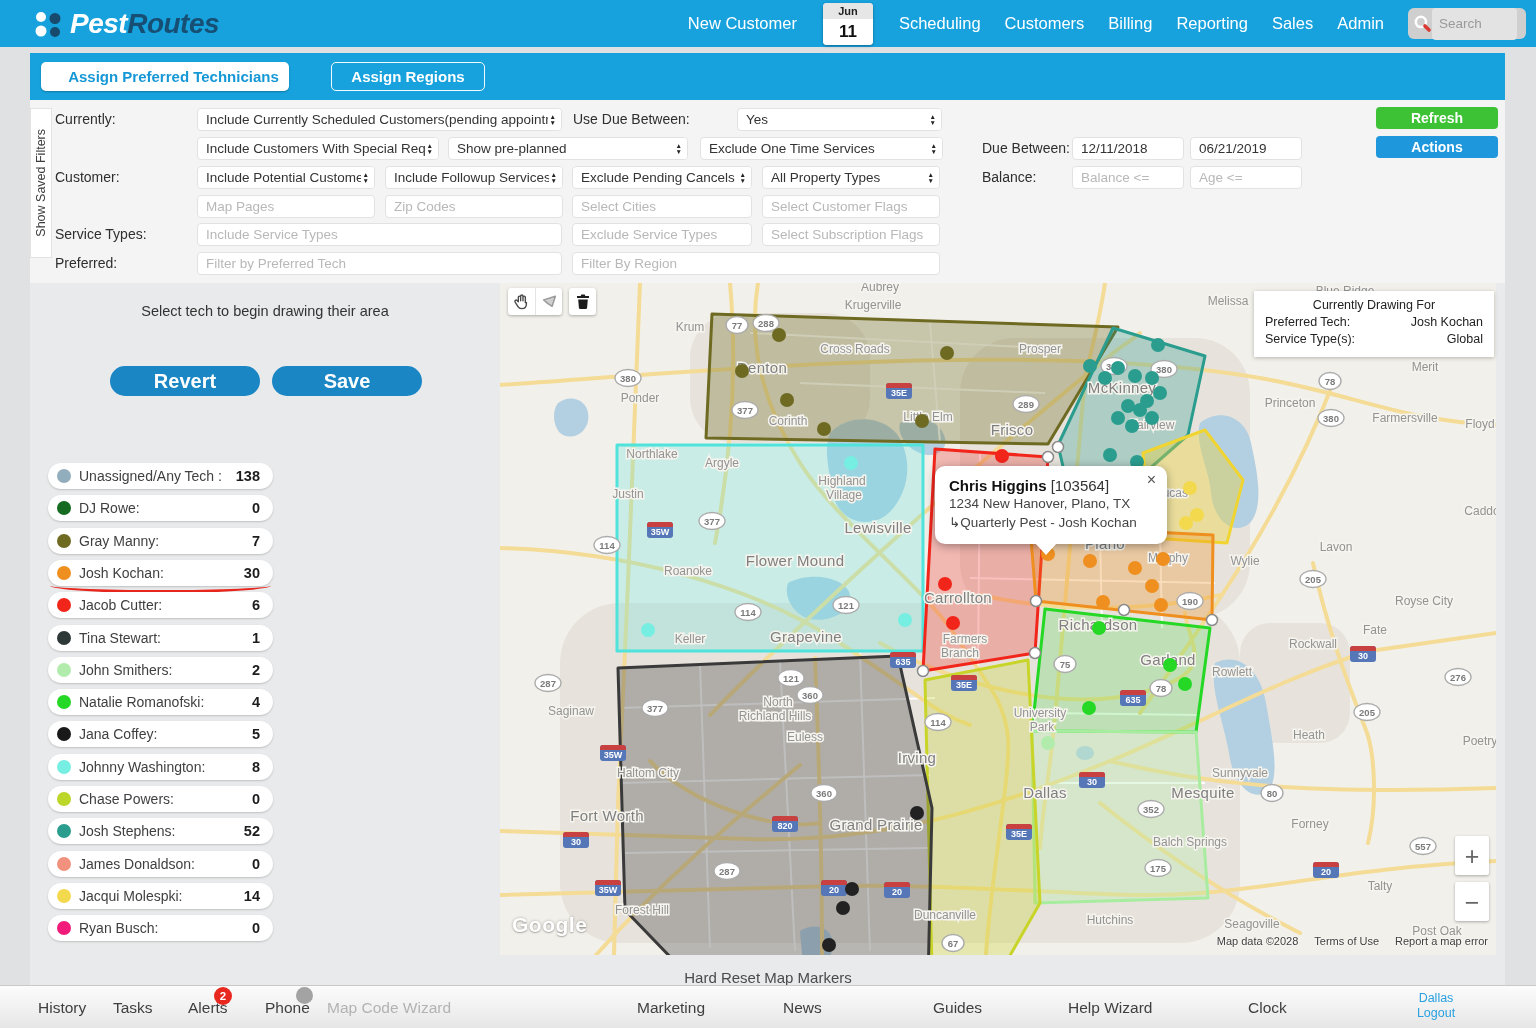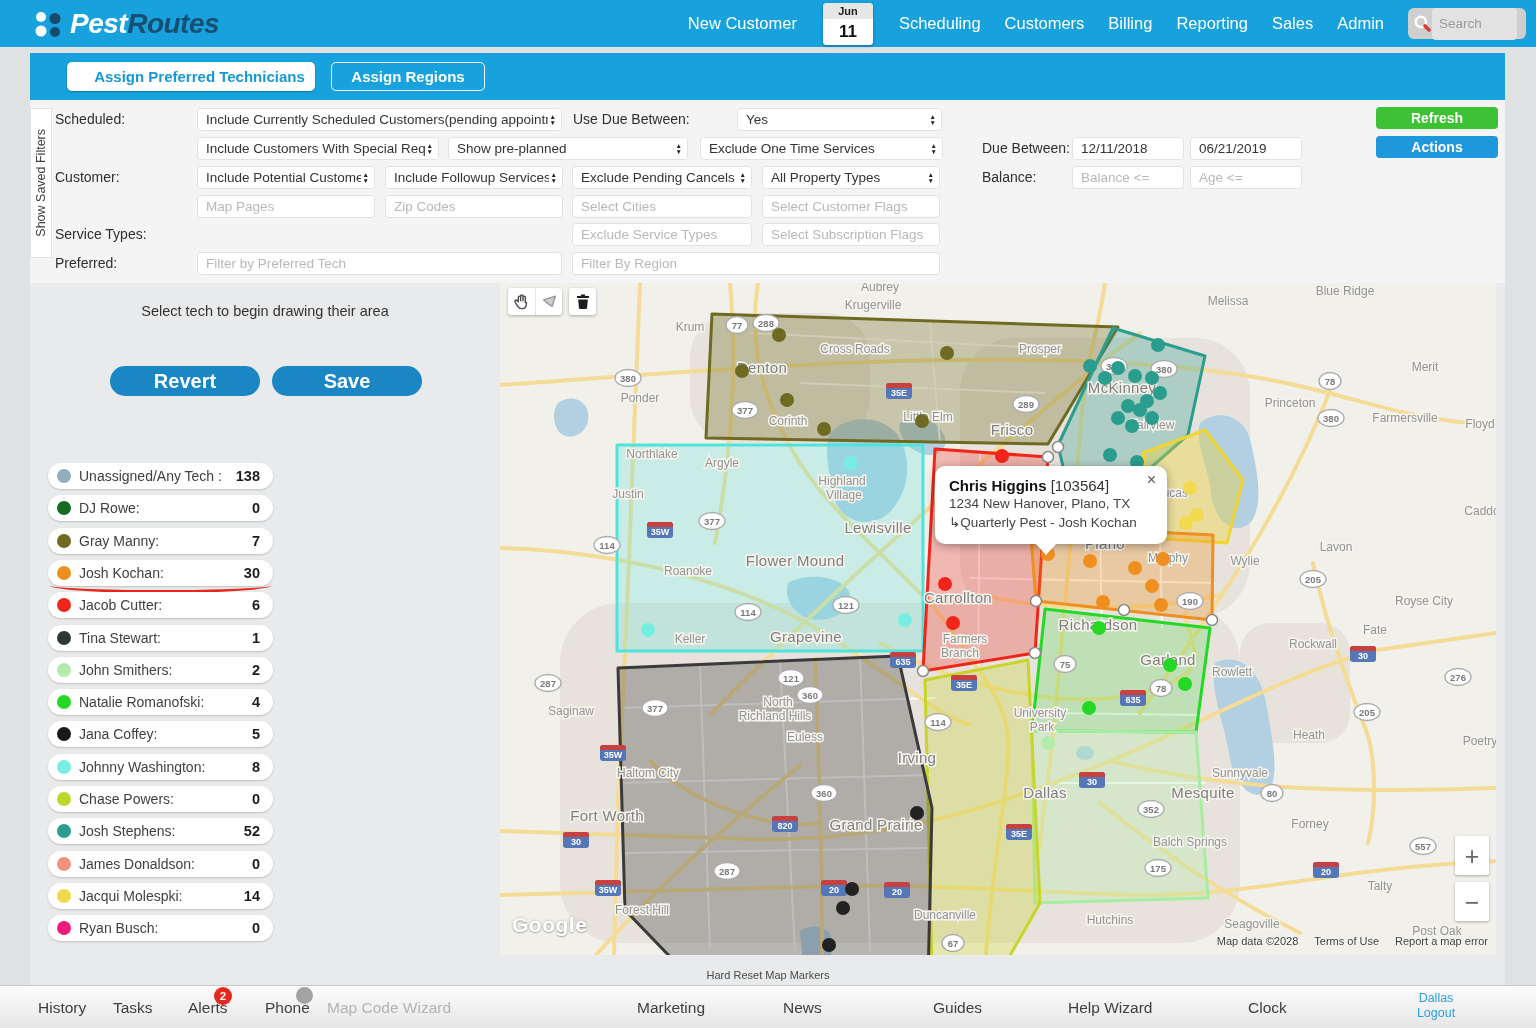--- a/index.html
+++ b/index.html
@@ -18,21 +18,21 @@
     box-shadow:0 1px 3px rgba(0,0,0,.35); margin:0 2px; cursor:pointer; }
   .dw-m { background:#e6e6e6; font-size:11px; font-weight:bold; color:#222; height:16px; line-height:16px; }
   .dw-d { font-size:17px; font-weight:bold; color:#111; height:26px; line-height:25px; background:#fff; }
   .search-box { width:118px; height:31px; background:#cfcfcf; border-radius:6px; display:flex; align-items:center; padding:0 4px 0 5px; }
   .search-input { width:85px; height:23px; border:0; border-radius:4px; background:#e3e3e3; font-size:13.5px; padding:16px 7px; color:#333; outline:none; }
   .search-input::placeholder { color:#9a9a9a; }
 
   
   .tab-band { position:absolute; left:30px; top:53px; width:1475px; height:47px; background:#17a2dd; }
   .tab-btn { position:absolute; top:9px; height:29px; border-radius:5px; font-size:15px; font-weight:bold; cursor:pointer; }
-  .tab-active { left:37px; width:248px; background:#ffffff; border:0; color:#1798d6; box-shadow:0 1px 2px rgba(0,0,0,.25);padding-left:17px; }
+  .tab-active { left:11px; width:248px; background:#ffffff; border:0; color:#1798d6; box-shadow:0 1px 2px rgba(0,0,0,.25);padding-left:17px; }
   .tab-inactive { left:301px; width:154px; background:transparent; border:1.5px solid rgba(255,255,255,.95); color:#ffffff; }
 
   
   .filter-panel { position:absolute; left:30px; top:100px; width:1475px; height:183px; background:#f4f4f4; }
   .saved-tab { position:absolute; left:0; top:8px; width:22px; height:150px; background:#ffffff; border:1px solid #e3e3e3;
     display:flex; align-items:center; justify-content:center; cursor:pointer; }
   .saved-tab span { writing-mode:vertical-rl; transform:rotate(180deg); font-size:12.5px; color:#3d3d3d; white-space:nowrap; }
   .f-lab { position:absolute; font-size:14px; color:#2e2e2e; }
   .f-input, .sel { position:absolute; height:23px; background:#fff; border:1px solid #e2e2e2; border-radius:4px;
     font-size:13.5px; color:#333; }
@@ -85,21 +85,21 @@
   .popup-line { font-size:13.5px; color:#444; line-height:19px; }
   .zoom-ctl { position:absolute; left:955px; top:553px; display:flex; flex-direction:column; gap:7px; }
   .zoom-btn { width:34px; height:39px; background:#fff; border:0; border-radius:2px; box-shadow:0 1px 3px rgba(0,0,0,.3);
     font-size:25px; color:#666; cursor:pointer; line-height:36px; }
   .google-logo { position:absolute; left:12px; top:630px; font-size:21px; font-weight:bold; color:#fff; letter-spacing:.5px;
     text-shadow:0 0 3px rgba(0,0,0,.3), 0 1px 1px rgba(0,0,0,.2); }
   .attribution { position:absolute; right:8px; top:652px; display:flex; gap:16px; font-size:11px; color:#3c3c3c;
     text-shadow:0 0 2px #fff,0 0 2px #fff; }
   .attribution span { cursor:pointer; }
 
-  .hard-reset { position:absolute; left:0; top:969px; width:1536px; text-align:center; font-size:11px; color:#4a4a4a;
+  .hard-reset { position:absolute; left:0; top:969px; width:1536px; text-align:center; font-size:15px; color:#4a4a4a;
     z-index:1; cursor:pointer; }
 
   
   .bottom-bar { position:absolute; left:0; top:985px; width:1536px; height:43px; z-index:2;
     background:linear-gradient(#fcfcfc,#e6e6e6); border-top:1px solid #c9c9c9; }
   .bb-item { position:absolute; top:0; height:43px; line-height:43px; font-size:15.5px; color:#3f3f3f; cursor:pointer; white-space:nowrap; }
   .bb-muted { color:#b3b3b3; }
   .bb-badge { position:absolute; left:214px; top:1px; width:18px; height:18px; border-radius:50%; background:#e8281e;
     color:#fff; font-size:11.5px; font-weight:bold; text-align:center; line-height:18px; }
   .bb-phone-dot { position:absolute; left:296px; top:1px; width:17px; height:17px; border-radius:50%; background:#a3a3a3; }
@@ -154,21 +154,21 @@
 <div class="tab-band">
   <button class="tab-btn tab-active">Assign Preferred Technicians</button>
   <button class="tab-btn tab-inactive">Assign Regions</button>
 </div>
 
 <div class="filter-panel">
   <div class="saved-tab">
       <span>Show Saved Filters</span>
     </div>
 
-  <span class="f-lab" style="left:25px;top:11px">Scheduled:</span>
+  <span class="f-lab" style="left:25px;top:11px">Currently:</span>
   <span class="f-lab" style="left:25px;top:69px">Customer:</span>
   <span class="f-lab" style="left:25px;top:126px">Service Types:</span>
   <span class="f-lab" style="left:25px;top:155px">Preferred:</span>
   <span class="f-lab" style="left:543px;top:11px">Use Due Between:</span>
   <span class="f-lab" style="left:952px;top:40px">Due Between:</span>
   <span class="f-lab" style="left:952px;top:69px">Balance:</span>
 
   <div class="sel" style="left:167px;top:8px;width:365px">
       <span class="sel-txt">Include Currently Scheduled Customers(pending appointmen</span>
       <span class="sel-arr">
@@ -234,20 +234,21 @@
     </div>
 
   <input class="f-input" style="left: 1042px; top: 37px; width: 112px;" value="12/11/2018">
   <input class="f-input" style="left: 1160px; top: 37px; width: 112px;" value="06/21/2019">
   <input class="f-input" style="left: 1042px; top: 66px; width: 112px;" placeholder="Balance &lt;=">
   <input class="f-input" style="left: 1160px; top: 66px; width: 112px;" placeholder="Age &lt;=">
   <input class="f-input" style="left: 167px; top: 95px; width: 178px;" placeholder="Map Pages">
   <input class="f-input" style="left: 355px; top: 95px; width: 178px;" placeholder="Zip Codes">
   <input class="f-input" style="left: 542px; top: 95px; width: 180px;" placeholder="Select Cities">
   <input class="f-input" style="left: 732px; top: 95px; width: 178px;" placeholder="Select Customer Flags">
+  <input class="f-input" style="left: 167px; top: 123px; width: 365px;" placeholder="Include Service Types">
   <input class="f-input" style="left: 542px; top: 123px; width: 180px;" placeholder="Exclude Service Types">
   <input class="f-input" style="left: 732px; top: 123px; width: 178px;" placeholder="Select Subscription Flags">
   <input class="f-input" style="left: 167px; top: 152px; width: 365px;" placeholder="Filter by Preferred Tech">
   <input class="f-input" style="left: 542px; top: 152px; width: 368px;" placeholder="Filter By Region">
 
   <button class="panel-btn btn-refresh" style="left:1346px;top:7px">Refresh</button>
   <button class="panel-btn btn-actions" style="left:1346px;top:36px">Actions</button>
 </div>
 
 <div class="main">
@@ -726,20 +727,31 @@
           </svg>
         </button>
       </div>
       <button class="tool-trash">
         <svg width="16" height="17" viewBox="0 0 16 17">
           <path d="M6.2 1.5 h3.6 l.5 1.5 H14 v2 H2 v-2 h3.7 Z M3.2 6.5 h9.6 l-.7 8.2 a1.5 1.5 0 0 1 -1.5 1.4 H5.4 a1.5 1.5 0 0 1 -1.5 -1.4 Z" fill="#1c1c1c"></path>
         </svg>
       </button>
     </div>
 
+    <div class="draw-info">
+      <div class="di-title">Currently Drawing For</div>
+      <div class="di-row">
+          <span>Preferred Tech:</span>
+          <span>Josh Kochan</span>
+        </div>
+      <div class="di-row">
+          <span>Service Type(s):</span>
+          <span>Global</span>
+        </div>
+    </div>
 
     <div class="map-popup">
       <span class="popup-close">×</span>
       <div class="popup-title"><span>Chris Higgins</span> <span class="popup-id">[103564]</span></div>
       <div class="popup-line">1234 New Hanover, Plano, TX</div>
       <div class="popup-line">↳Quarterly Pest - Josh Kochan</div>
     </div>
 
     <div class="zoom-ctl">
       <button class="zoom-btn">+</button>

